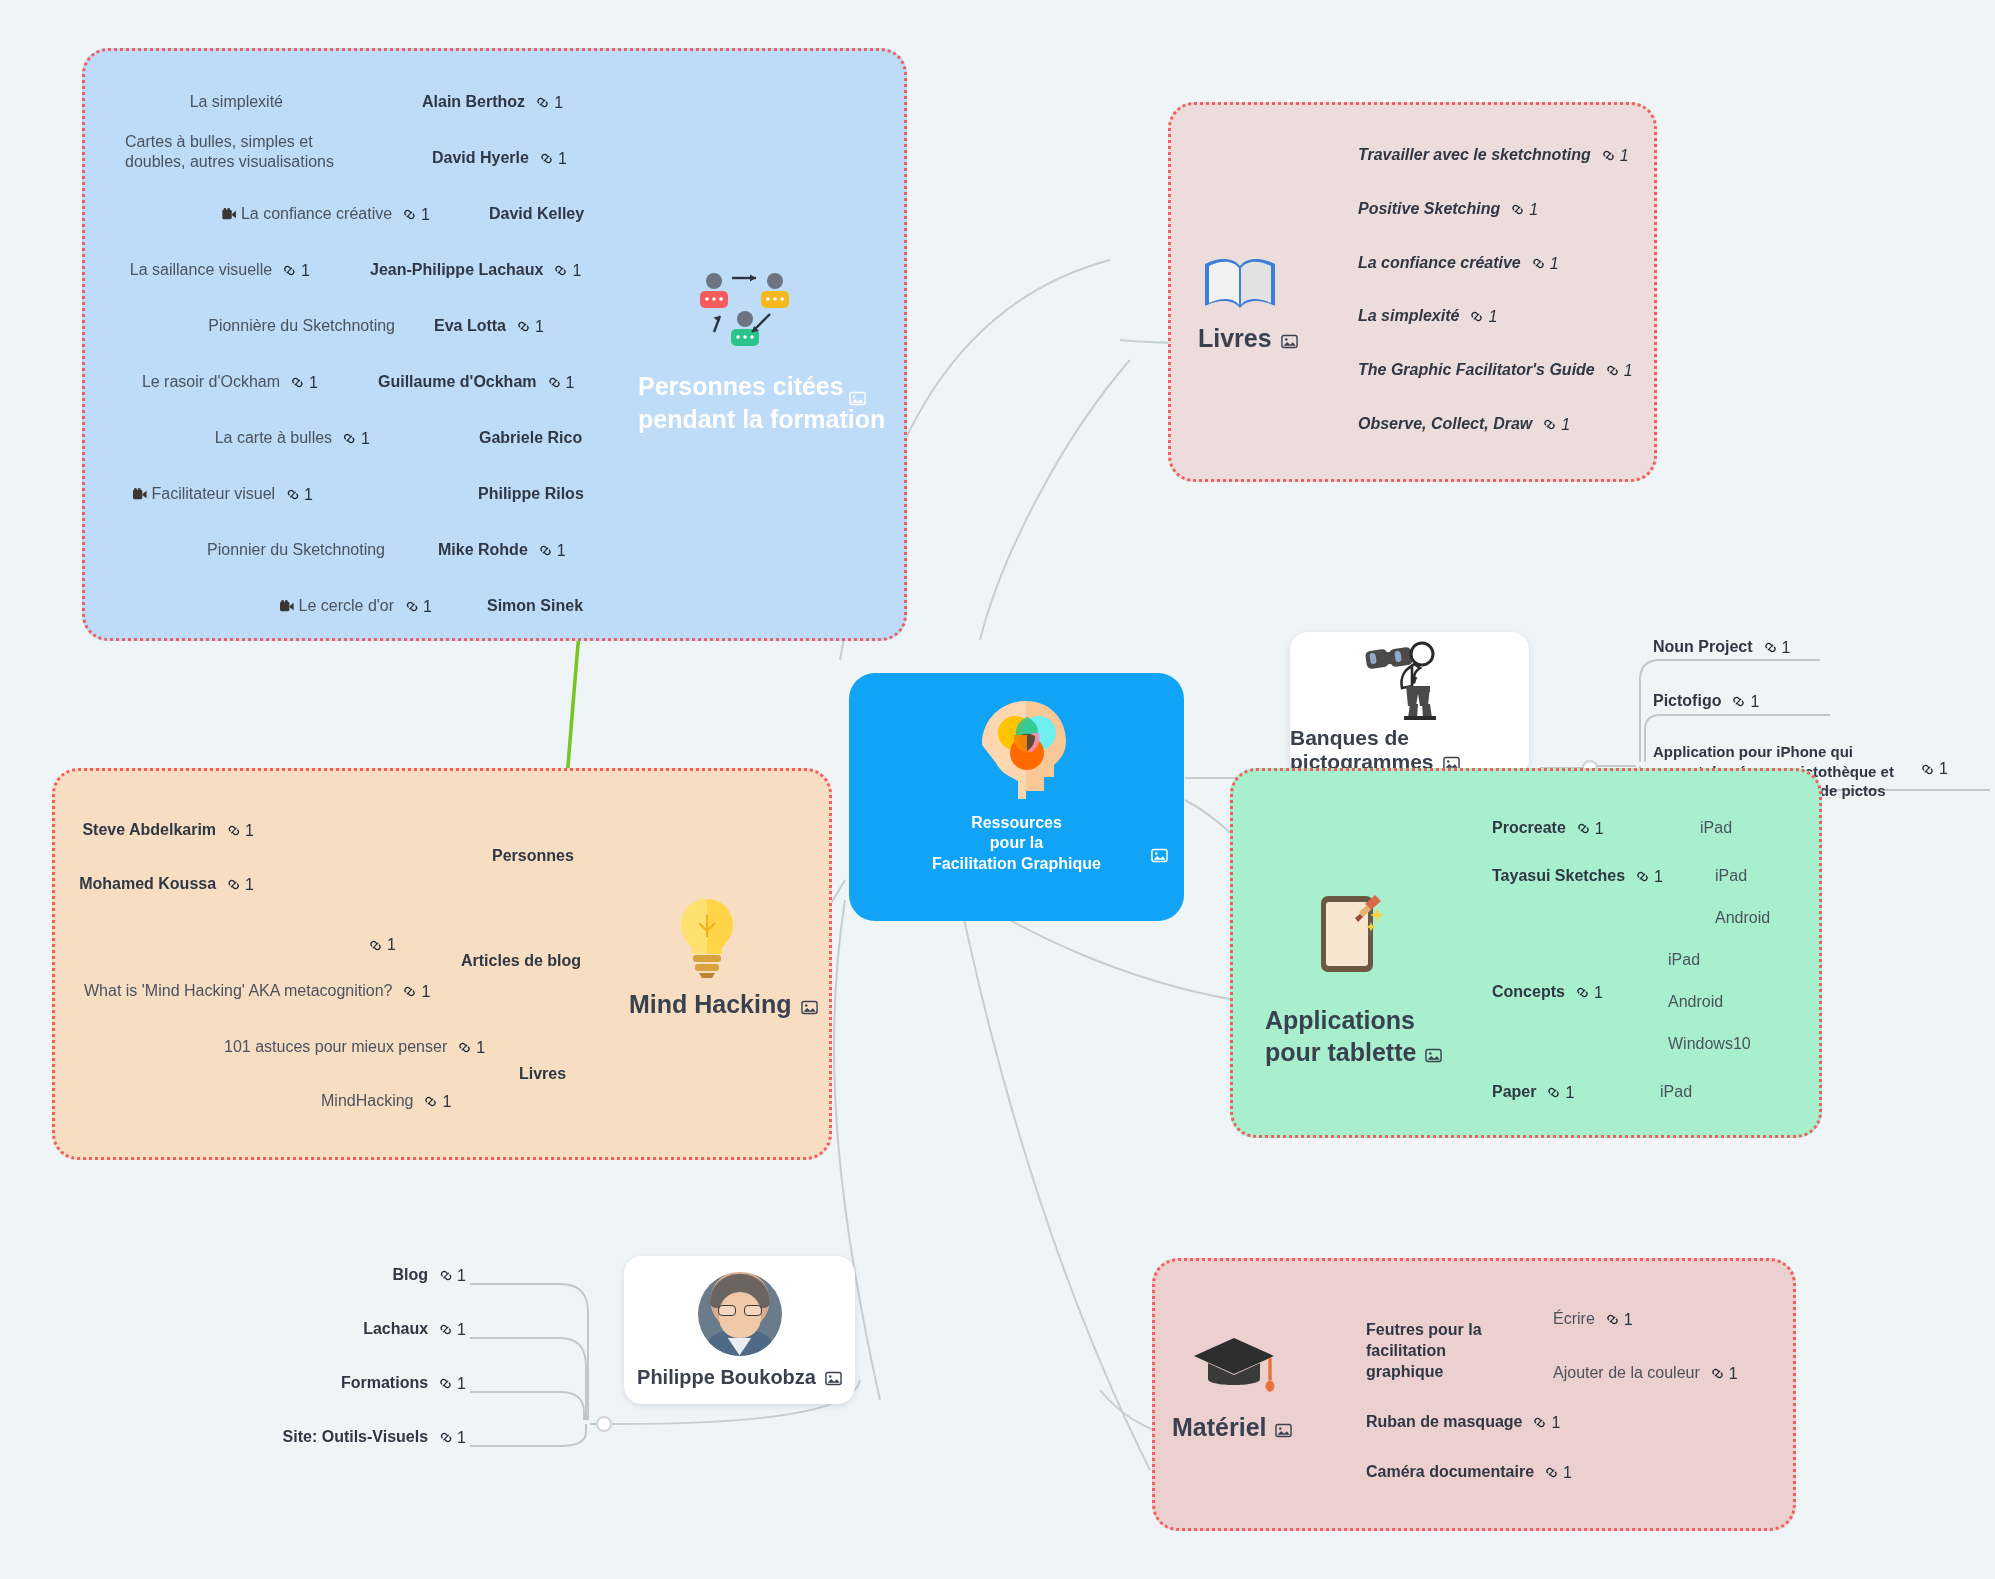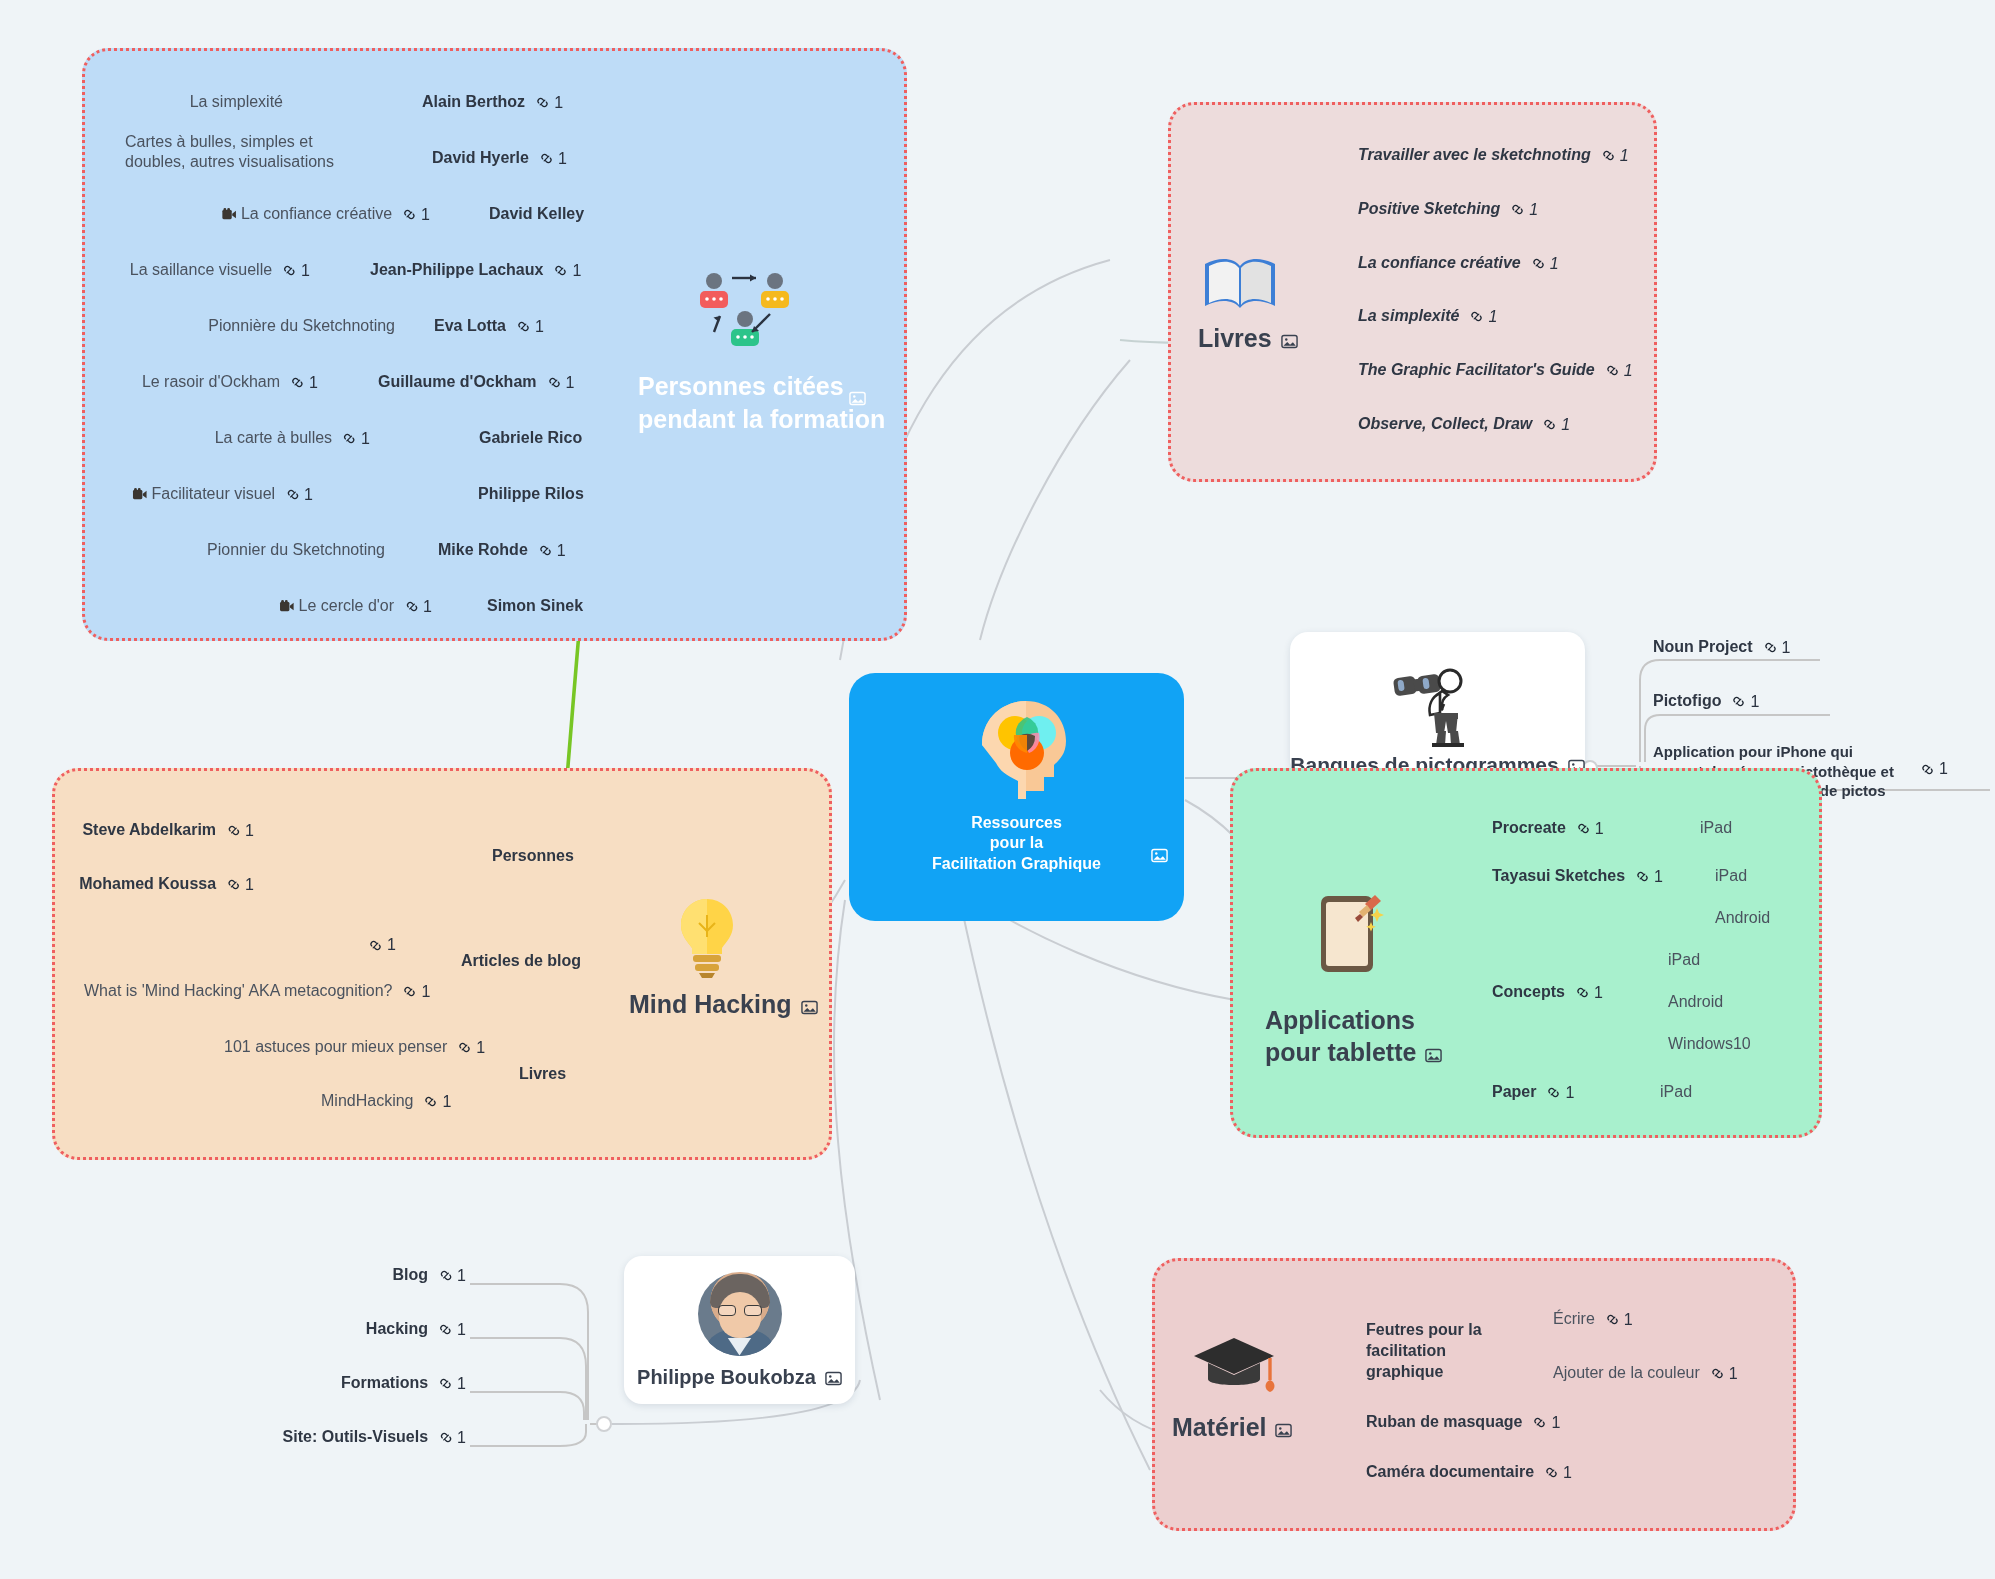--- a/index.html
+++ b/index.html
@@ -585,21 +585,21 @@
     </div>
   </div>
   <span class="picbadge" style="position:absolute; left:1142px; top:847px;">
     <svg viewBox="0 0 18 18">
         <rect x="1" y="2.6" width="16" height="12.8" rx="2.2" fill="none" stroke="#fff" stroke-width="1.5"></rect>
         <circle cx="5.6" cy="6.8" r="1.3" fill="#fff"></circle>
         <path d="M2.6 13.4l4-4 3 3 3-2.6 3 3.6z" fill="#fff"></path>
       </svg>
   </span>
 
-  <div class="card" style="left:1290px; top:632px; width:295px; height:145px;justify-content:flex-end;">
+  <div class="card" style="left:1290px; top:632px; width:239px; height:145px;">
     <div style="width:112px; height:88px; margin-bottom:2px;">
       <svg viewBox="0 0 112 88">
         <g fill="#4a4a4a">
           <rect x="12" y="14" width="22" height="18" rx="5" transform="rotate(-8 23 23)"></rect>
           <rect x="36" y="12" width="22" height="18" rx="5" transform="rotate(-8 47 21)"></rect>
           <rect x="32" y="16" width="8" height="12" transform="rotate(-8 36 22)"></rect>
         </g>
         <g fill="#8fa9c8">
           <rect x="16" y="17" width="6" height="11" rx="3" transform="rotate(-8 19 22)"></rect>
           <rect x="41" y="15" width="6" height="11" rx="3" transform="rotate(-8 44 20)"></rect>
@@ -739,21 +739,21 @@
   </div>
 
   <div class="node t-smb" style="left:466px; top:1265px; text-align:right; transform:translateX(-100%);"><span>Blog</span><span class="linkcount">
         <span class="chain">
           <svg viewBox="0 0 16 16">
             <path d="M5.5 10.5l5-5M4 8.5a2.8 2.8 0 014-4l1.2 1.2M12 7.5a2.8 2.8 0 01-4 4l-1.2-1.2" fill="none" stroke="#1f2733" stroke-width="1.3" stroke-linecap="round"></path>
           </svg>
         </span>
         <span class="num">1</span>
       </span></div>
-  <div class="node t-smb" style="left:466px; top:1319px; text-align:right; transform:translateX(-100%);"><span>Hacking</span><span class="linkcount">
+  <div class="node t-smb" style="left:466px; top:1319px; text-align:right; transform:translateX(-100%);"><span>Lachaux</span><span class="linkcount">
         <span class="chain">
           <svg viewBox="0 0 16 16">
             <path d="M5.5 10.5l5-5M4 8.5a2.8 2.8 0 014-4l1.2 1.2M12 7.5a2.8 2.8 0 01-4 4l-1.2-1.2" fill="none" stroke="#1f2733" stroke-width="1.3" stroke-linecap="round"></path>
           </svg>
         </span>
         <span class="num">1</span>
       </span></div>
   <div class="node t-smb" style="left:466px; top:1373px; text-align:right; transform:translateX(-100%);"><span>Formations</span><span class="linkcount">
         <span class="chain">
           <svg viewBox="0 0 16 16">

